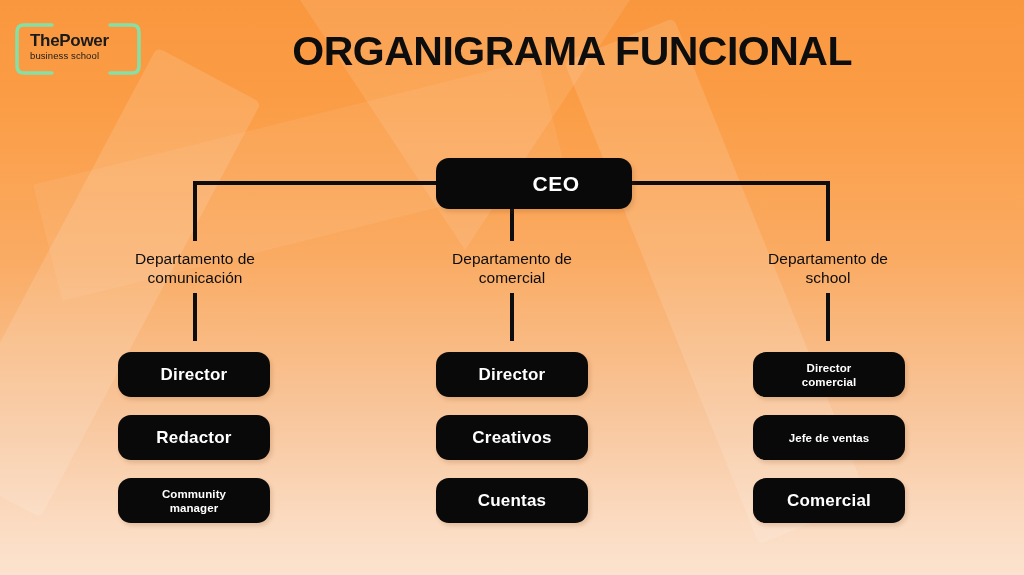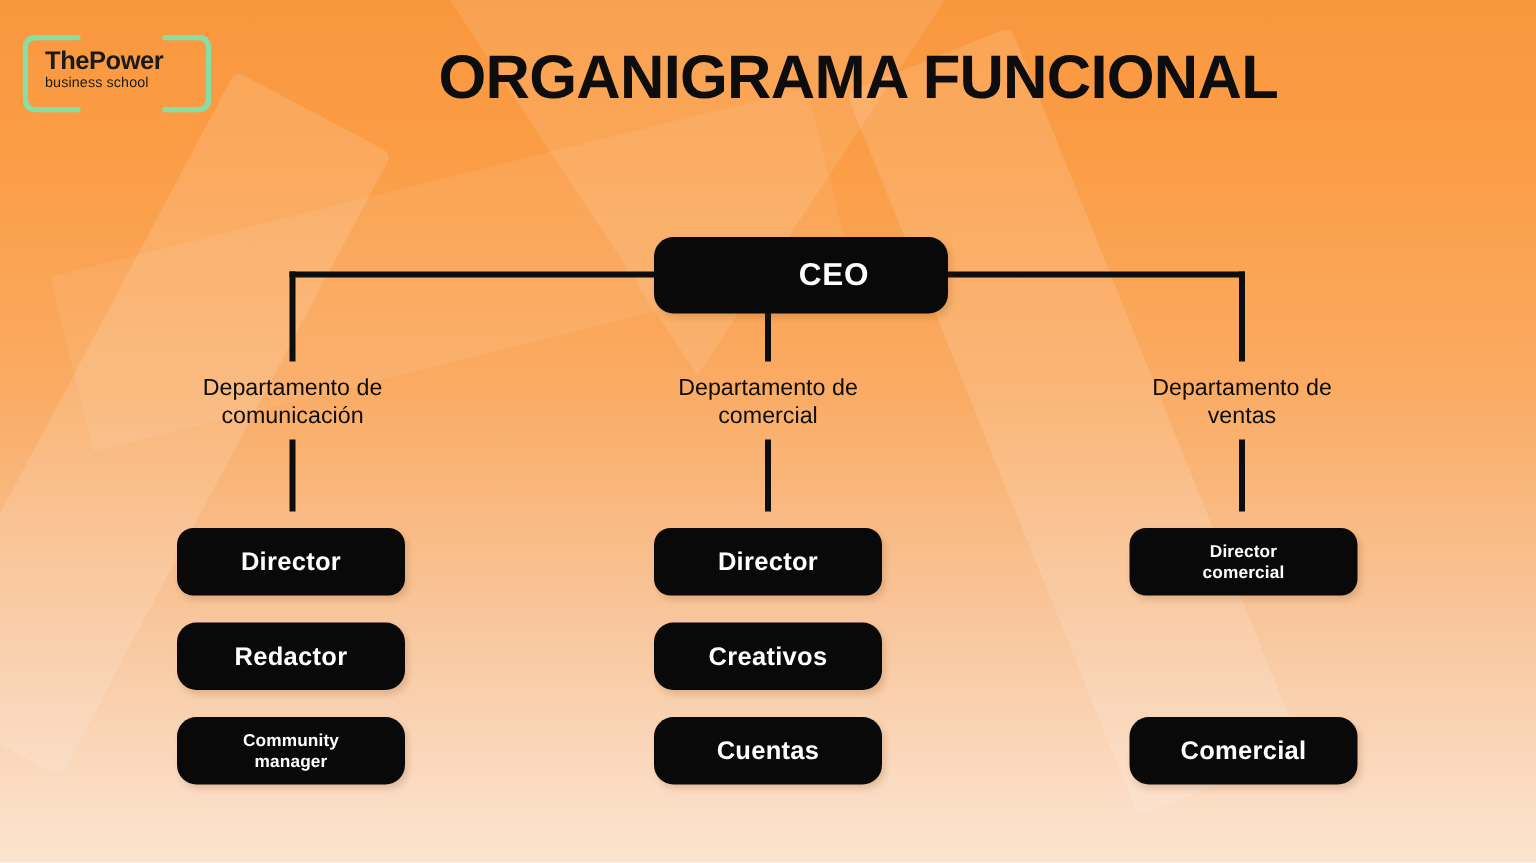--- a/index.html
+++ b/index.html
@@ -191,21 +191,21 @@
     padding: 0 6px;
   }
   .sz-lg { font-size: 17px; line-height: 19px; letter-spacing: 0.2px; }
   .sz-sm { font-size: 11.5px; line-height: 14px; letter-spacing: 0.1px; }
 
   
   .col-0 { left: 118px; }
   .col-1 { left: 436px; }
   .col-2 { left: 753px; }
   
-  .row-0 { top: 352px; border-radius: 11px; }
+  .row-0 { top: 352px; }
   .row-1 { top: 415px; }
   .row-2 { top: 478px; }
 </style>
 </head>
 <body>
 
 <div id="slide">
 
   <div class="wm wm-tri"></div>
   <div class="wm wm-band"></div>
@@ -239,21 +239,21 @@
   <div class="dept-head" id="dept-0">
     <span>Departamento de</span><br>
     <span>comunicación</span>
   </div>
   <div class="dept-head" id="dept-1">
     <span>Departamento de</span><br>
     <span>comercial</span>
   </div>
   <div class="dept-head" id="dept-2">
     <span>Departamento de</span><br>
-    <span>ventas</span>
+    <span>school</span>
   </div>
 
   <div class="line" id="v-left2"></div>
   <div class="line" id="v-center2"></div>
   <div class="line" id="v-right2"></div>
 
   <div class="role-box col-0 row-0">
     <span class="role-label sz-lg">Director</span>
   </div>
   <div class="role-box col-0 row-2">
@@ -269,17 +269,20 @@
   <div class="role-box col-1 row-2">
     <span class="role-label sz-lg">Cuentas</span>
   </div>
   <div class="role-box col-1 row-1">
     <span class="role-label sz-lg">Creativos</span>
   </div>
 
   <div class="role-box col-2 row-0">
     <span class="role-label sz-sm"><span>Director</span><br><span>comercial</span></span>
   </div>
+  <div class="role-box col-2 row-1">
+    <span class="role-label sz-sm">Jefe de ventas</span>
+  </div>
   <div class="role-box col-2 row-2">
     <span class="role-label sz-lg">Comercial</span>
   </div>
 
 </div>
 
 </body></html>

